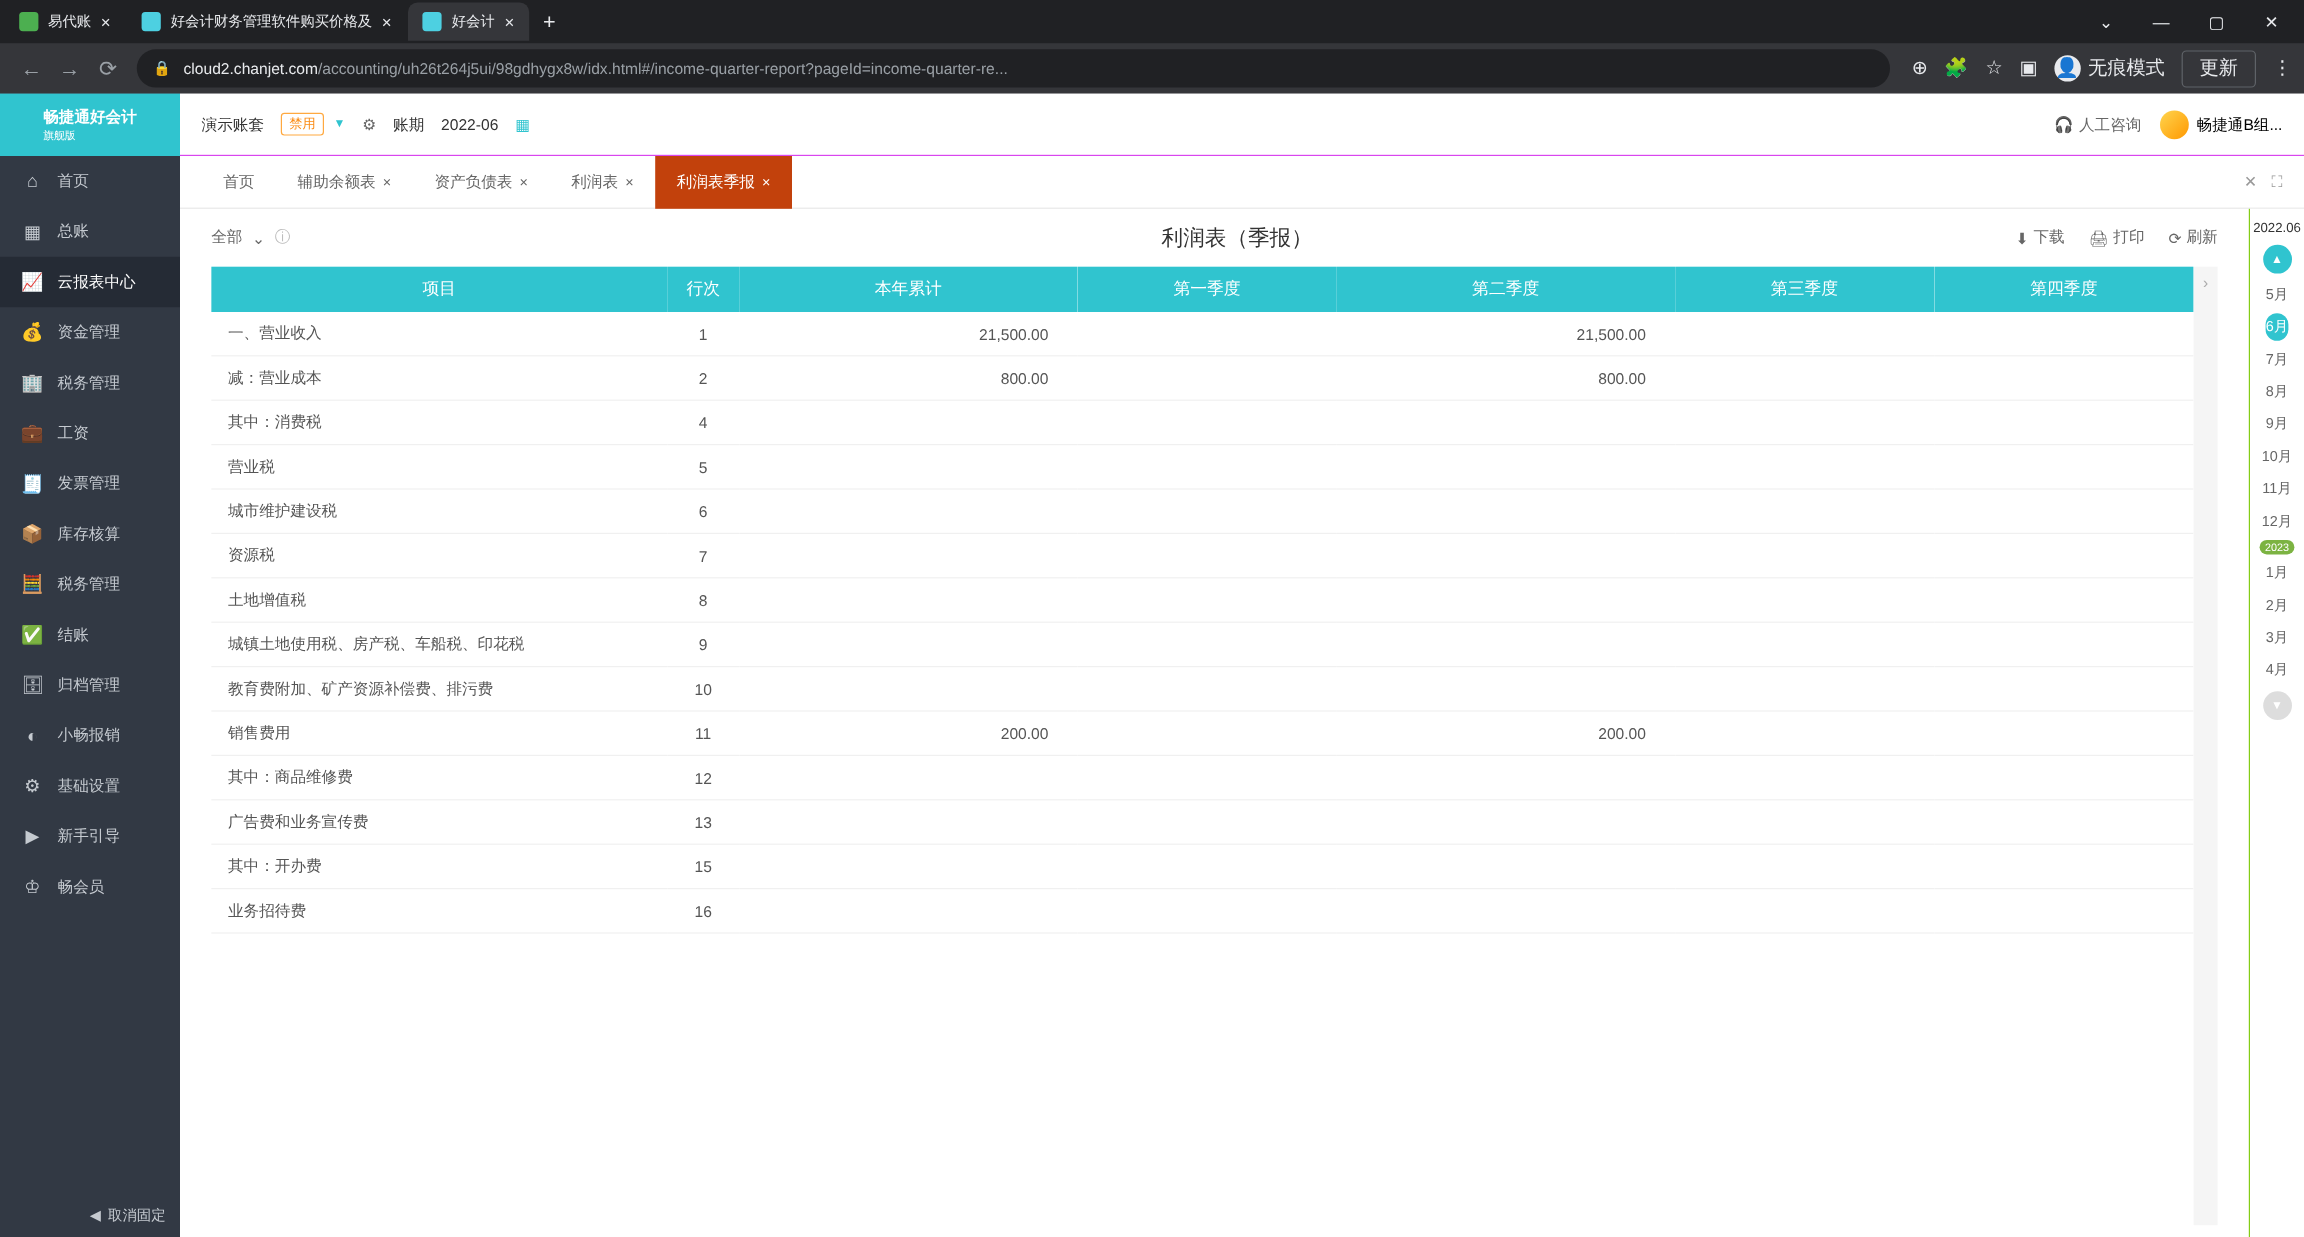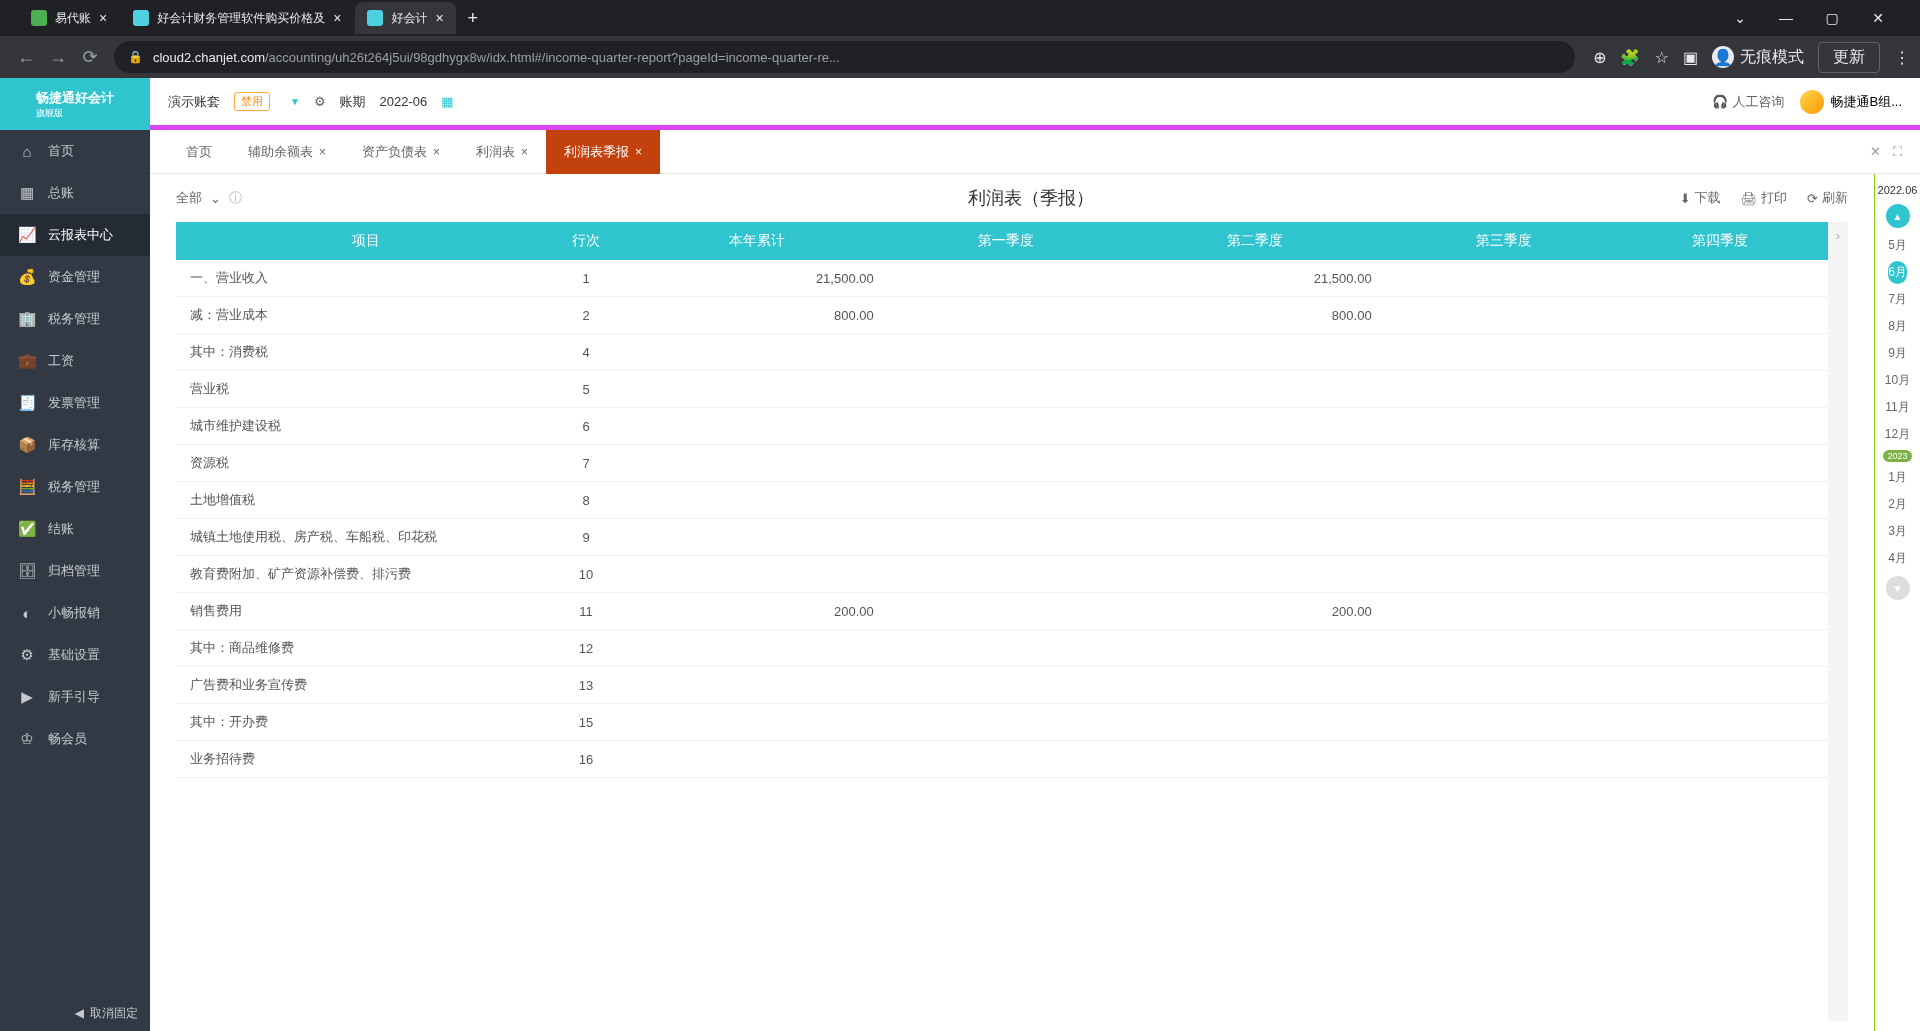--- a/index.html
+++ b/index.html
@@ -1,20 +1,20 @@
 <!DOCTYPE html>
 <html><head>
   <meta charset="utf-8">
   <style>
     * { margin: 0; padding: 0; box-sizing: border-box; }
     body { font-family: "Microsoft YaHei", Arial, sans-serif; font-size: 13px; background: #f5f5f5; overflow: hidden; }
     
     
     .browser-chrome { background: #202124; color: #e8eaed; }
-    .tab-bar { display: flex; align-items: center; height: 36px; padding: 0 19px; }
+    .tab-bar { display: flex; align-items: center; height: 36px; padding: 0 4px; }
     .tab { display: flex; align-items: center; padding: 0 12px; height: 32px; border-radius: 8px 8px 0 0; margin-right: 2px; font-size: 12px; cursor: pointer; max-width: 240px; }
     .tab.active { background: #35363a; }
     .tab .favicon { width: 16px; height: 16px; margin-right: 8px; background: #4dd0e1; border-radius: 3px; flex-shrink: 0; }
     .tab .favicon.green { background: #4caf50; }
     .tab .title { white-space: nowrap; overflow: hidden; text-overflow: ellipsis; flex: 1; }
     .tab .close { margin-left: 8px; font-size: 14px; }
     .tab-new { padding: 0 10px; font-size: 18px; cursor: pointer; }
     .window-controls { margin-left: auto; display: flex; }
     .window-controls span { width: 46px; height: 32px; display: flex; align-items: center; justify-content: center; cursor: pointer; font-size: 14px; }
     
@@ -36,21 +36,21 @@
     .logo-area { height: 52px; background: #30c4cf; color: #fff; display: flex; align-items: center; justify-content: center; font-size: 13px; padding: 0 8px; }
     .logo-text { font-weight: bold; }
     .logo-sub { font-size: 9px; display: block; }
     .nav-item { display: flex; align-items: center; height: 42px; padding: 0 18px; cursor: pointer; gap: 12px; }
     .nav-item.active { background: #252b35; color: #fff; }
     .nav-item .icon { width: 18px; text-align: center; font-size: 15px; }
     .sidebar-footer { margin-top: auto; display: flex; align-items: center; justify-content: flex-end; height: 36px; padding: 0 12px; gap: 6px; cursor: pointer; font-size: 12px; }
     
     
     .main { flex: 1; display: flex; flex-direction: column; background: #fff; min-width: 0; }
-    .top-bar { height: 52px; display: flex; align-items: center; padding: 0 18px; border-bottom: 5px solid #d946ef; gap: 14px; }
+    .top-bar { height: 52px; display: flex; align-items: center; padding: 0 18px; border-bottom: 1px solid #d946ef; gap: 14px; }
     .account-name { font-size: 13px; color: #333; }
     .disabled-tag { border: 1px solid #ffa940; color: #fa8c16; padding: 1px 6px; border-radius: 3px; font-size: 11px; }
     .caret-down { color: #30c4cf; font-size: 10px; cursor: pointer; }
     .gear { color: #666; cursor: pointer; }
     .period-label { color: #333; }
     .period-val { color: #333; }
     .cal-icon { color: #30c4cf; cursor: pointer; }
     .top-right { margin-left: auto; display: flex; align-items: center; gap: 16px; }
     .support-link { display: flex; align-items: center; gap: 4px; cursor: pointer; color: #666; }
     .user-area { display: flex; align-items: center; gap: 6px; cursor: pointer; }
@@ -222,21 +222,21 @@
       </div>
     <div class="sidebar-footer">
       <span>◀</span>
       <span>取消固定</span>
     </div>
   </div>
 
   <div class="main">
     <div class="top-bar">
       <span class="account-name">演示账套</span>
-      <span style="display:flex;align-items:center;gap:20px">
+      <span style="display:flex;align-items:center;gap:8px">
         <span class="disabled-tag">禁用</span>
         <span class="caret-down">▼</span>
       </span>
       <span class="gear">⚙</span>
       <span class="period-label">账期</span>
       <span class="period-val">2022-06</span>
       <span class="cal-icon">▦</span>
       <div class="top-right">
         <span class="support-link">
           <span>🎧</span>

